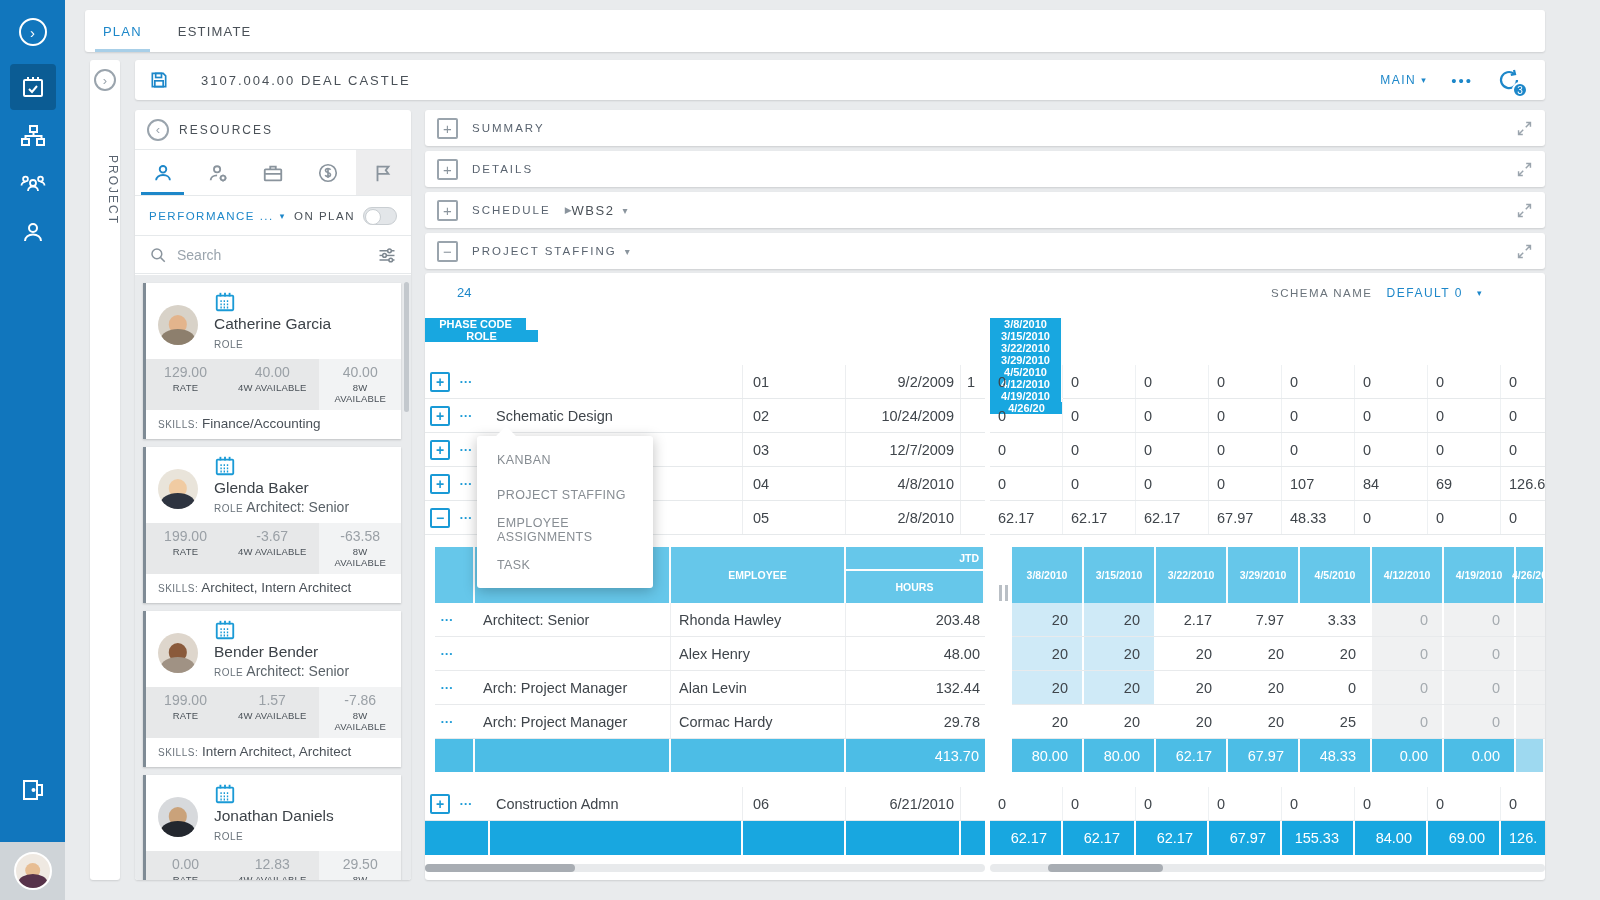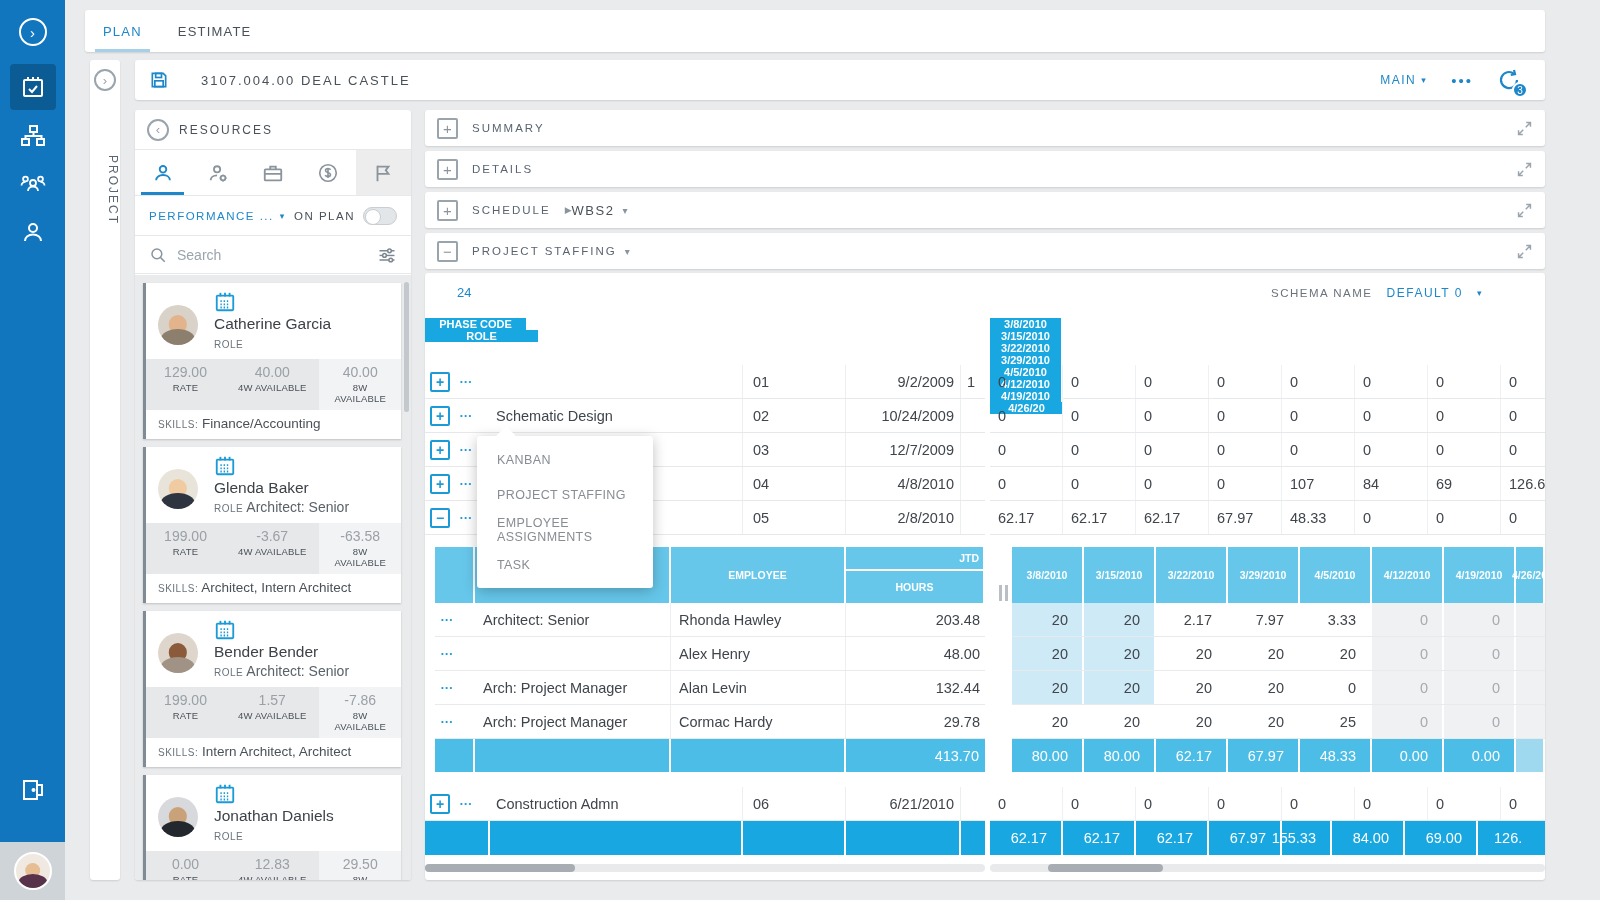--- a/index.html
+++ b/index.html
@@ -799,24 +799,24 @@
         <div class="cell d73">0</div>
         <div class="cell d73">0</div>
         <div class="cell d73">0</div>
       </div>
 
       <div class="grow gtot">
         <div class="cell" style="width:73px">62.17</div>
         <div class="cell" style="width:73px">62.17</div>
         <div class="cell" style="width:73px">62.17</div>
         <div class="cell" style="width:73px">67.97</div>
-        <div class="cell" style="width:50px">155.33</div>
+        <div class="cell" style="width:73px">155.33</div>
         <div class="cell" style="width:73px">84.00</div>
         <div class="cell" style="width:73px">69.00</div>
-        <div class="cell" style="width:73px; justify-content:flex-start; padding-left:16px">126.</div>
+        <div class="cell" style="width:73px; justify-content:flex-start; padding-left:8px">126.</div>
       </div>
     </div>
 
     <span class="splitter">
         <i></i>
         <i></i>
       </span>
 
     <div class="hscroll" style="left:0; width:560px; bottom:8px">
       <div class="hthumb" style="left:0; width:150px"></div>

